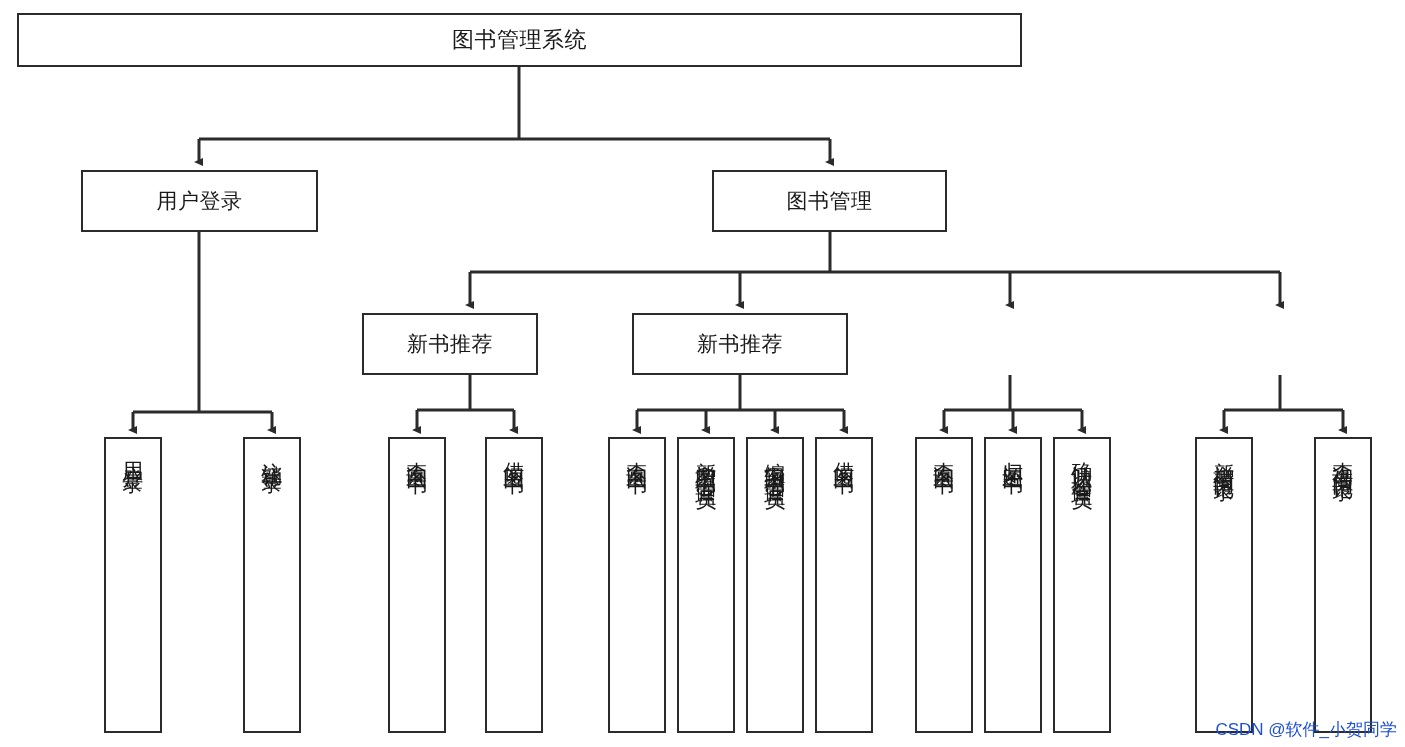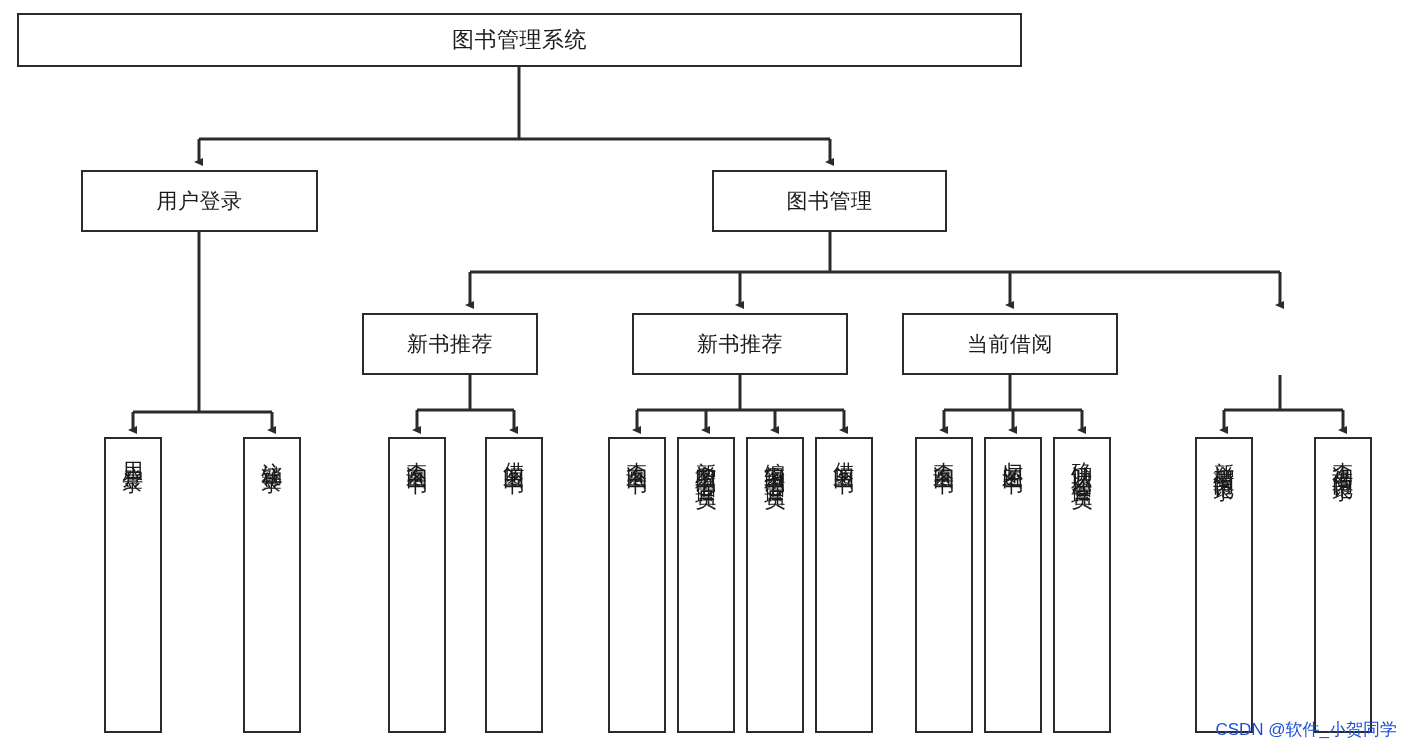--- a/index.html
+++ b/index.html
@@ -131,23 +131,20 @@
   <div class="node" style="left:712px; top:170px; width:235px; height:62px;">
     <span class="label">图书管理</span>
   </div>
 
   <div class="node" style="left:362px; top:313px; width:176px; height:62px;">
     <span class="label">新书推荐</span>
   </div>
   <div class="node" style="left:632px; top:313px; width:216px; height:62px;">
     <span class="label">新书推荐</span>
   </div>
-  <div class="node" style="left:902px; top:313px; width:216px; height:62px;">
-    <span class="label">当前借阅</span>
-  </div>
 
   <div class="node vertical" style="left:104px; top:437px; width:58px; height:296px;">
     <span class="label">用户登录</span>
   </div>
   <div class="node vertical" style="left:243px; top:437px; width:58px; height:296px;">
     <span class="label">注销登录</span>
   </div>
 
   <div class="node vertical" style="left:388px; top:437px; width:58px; height:296px;">
     <span class="label">查询图书</span>

